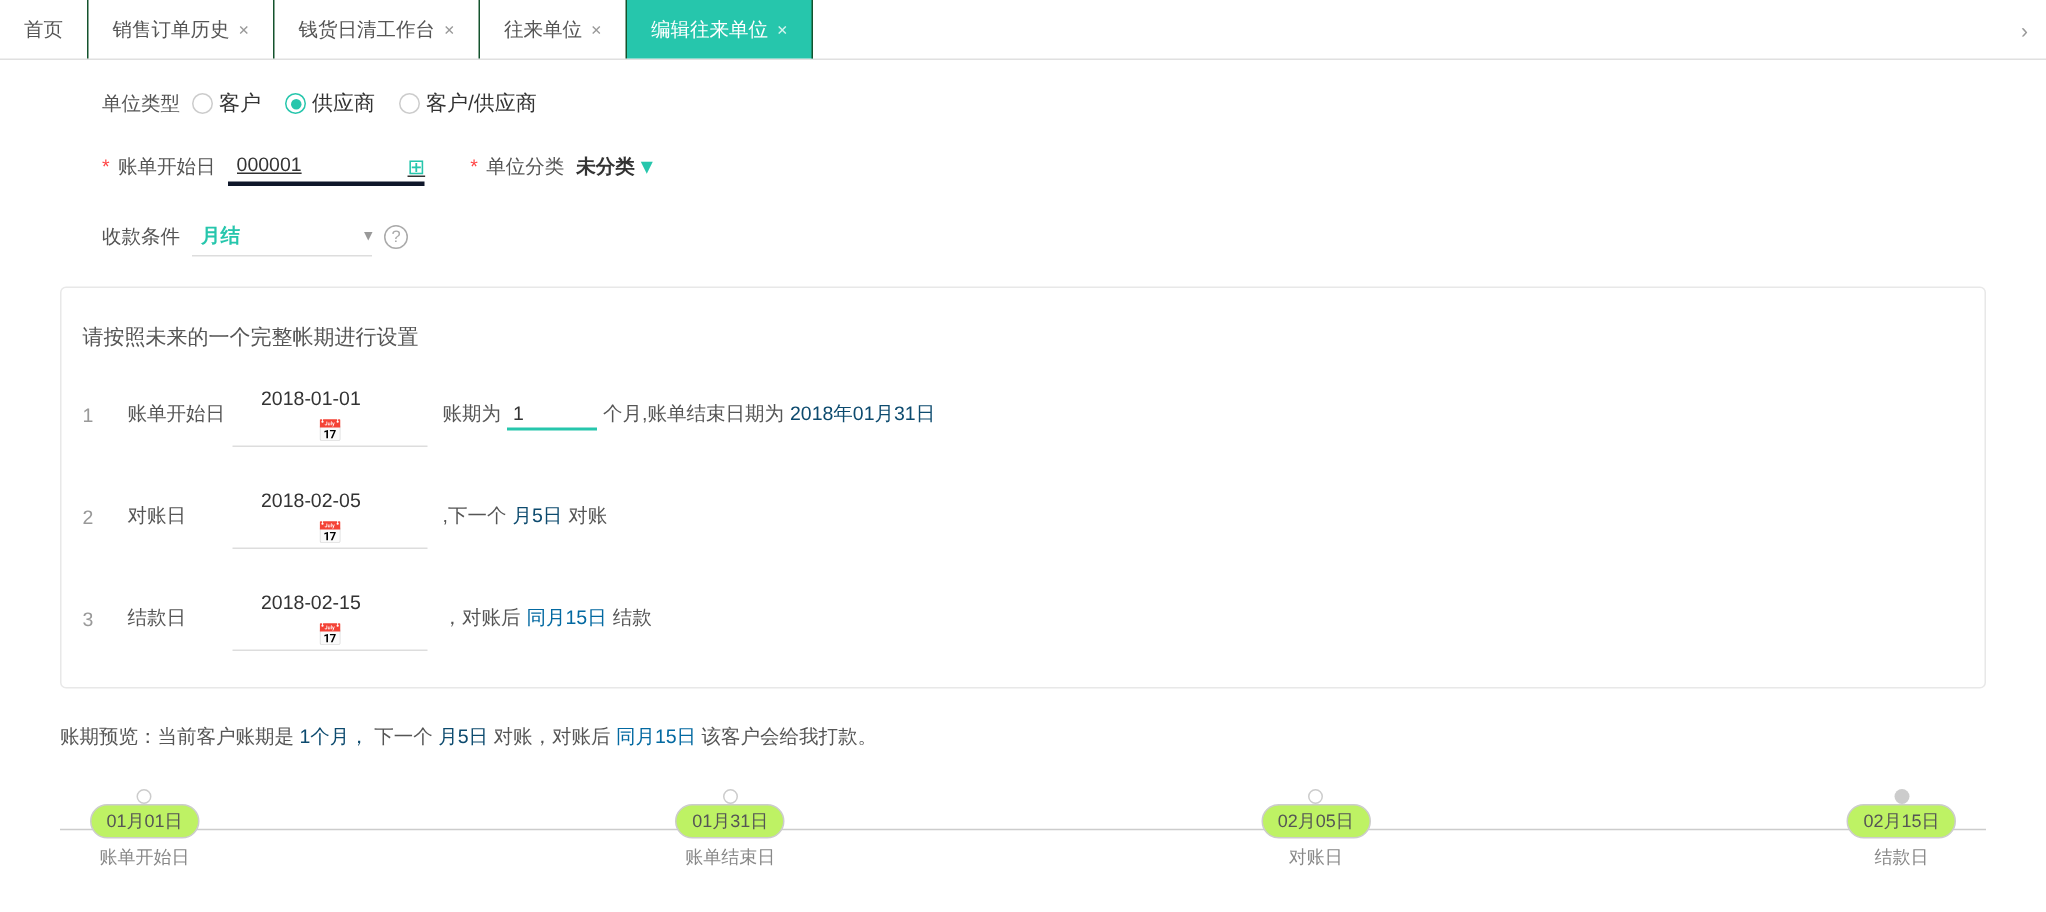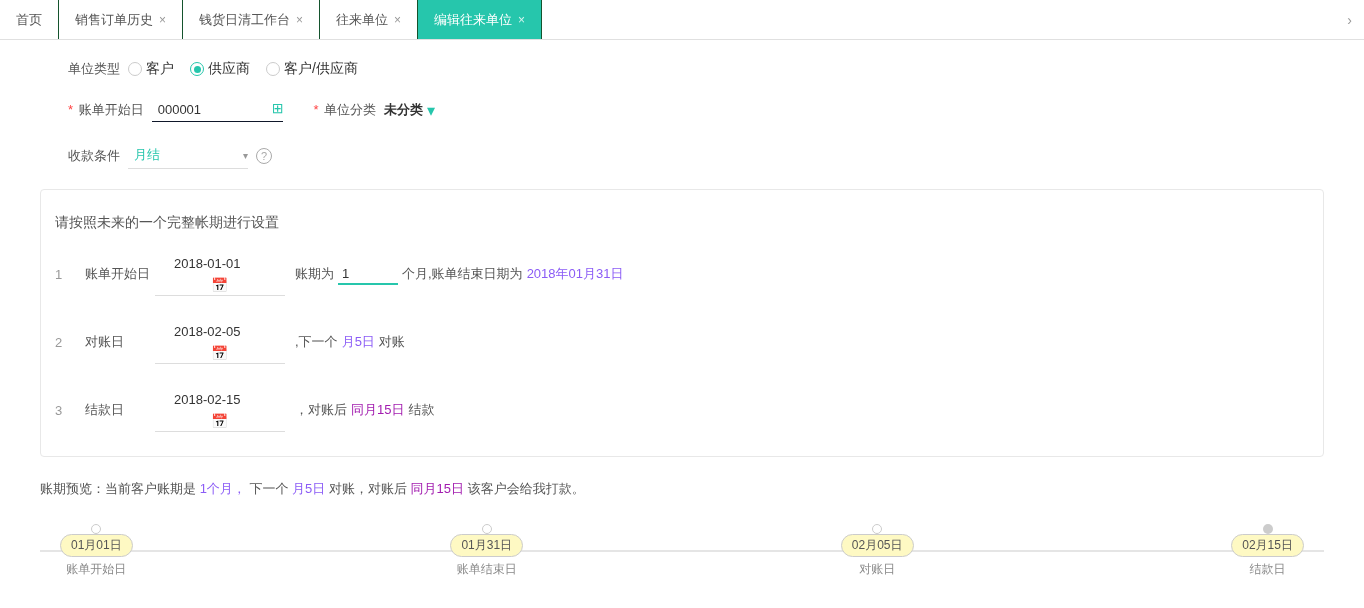--- a/index.html
+++ b/index.html
@@ -78,23 +78,24 @@
       border: none;
       border-bottom: 1px solid #ddd;
       padding: 4px 6px;
       font-size: 13px;
       outline: none;
       color: #333;
       width: 160px;
     }
     .input-with-icon {
       display: flex;
-      align-items: flex-start;
-      border-bottom: 1px solid #0f172a;
+      align-items: flex-end;
+      border-bottom: 3px solid #0f172a;
       padding: 2px 0;
+      text-decoration: underline;
     }
     .input-with-icon input {
       border: none;
       outline: none;
       font-size: 13px;
       color: #333;
       width: 120px;
       padding: 2px 6px;
     }
     .input-icon {
@@ -136,20 +137,21 @@
     }
 
     
     .dropdown-wrapper {
       display: flex;
       align-items: center;
       border-bottom: 1px solid #ddd;
       padding: 2px 0;
       gap: 4px;
       min-width: 120px;
+      font-weight: bold;
     }
     .dropdown-value {
       color: #26c6ac;
       font-size: 13px;
       flex: 1;
       padding: 2px 6px;
     }
     .dropdown-arrow {
       color: #999;
       font-size: 10px;
@@ -244,22 +246,22 @@
     .period-input-num {
       border: none;
       border-bottom: 2px solid #26c6ac;
       outline: none;
       font-size: 13px;
       color: #333;
       width: 60px;
       padding: 2px 4px;
       text-align: left;
     }
-    .highlight-orange { color: #8b5cf6; font-weight: 500; }
-    .highlight-teal { color: #a21caf; font-weight: 500; }
+    .highlight-orange { color: #0c4a6e; font-weight: 500; }
+    .highlight-teal { color: #0369a1; font-weight: 500; }
 
     
     .preview-section {
       margin-top: 10px;
     }
     .preview-text {
       font-size: 13px;
       color: #555;
       margin-bottom: 24px;
       line-height: 1.8;
@@ -301,21 +303,21 @@
       height: 10px;
       border-radius: 50%;
       background: #ccc;
     }
     .tl-label-box {
       border: 1px solid #ccc;
       border-radius: 20px;
       padding: 2px 10px;
       font-size: 12px;
       color: #555;
-      background: #fef9c3;
+      background: #bef264;
       margin-bottom: 4px;
     }
     .tl-sublabel {
       font-size: 12px;
       color: #888;
       text-align: center;
     }
     .tl-item {
       display: flex;
       flex-direction: column;

